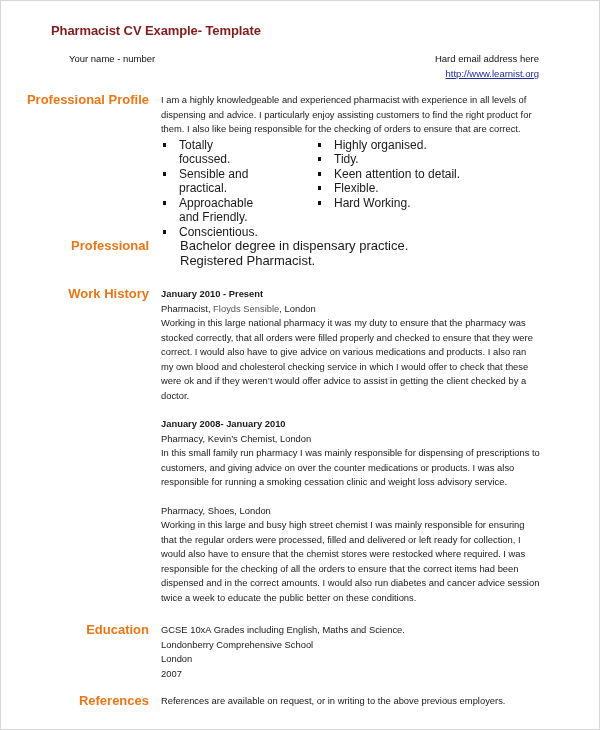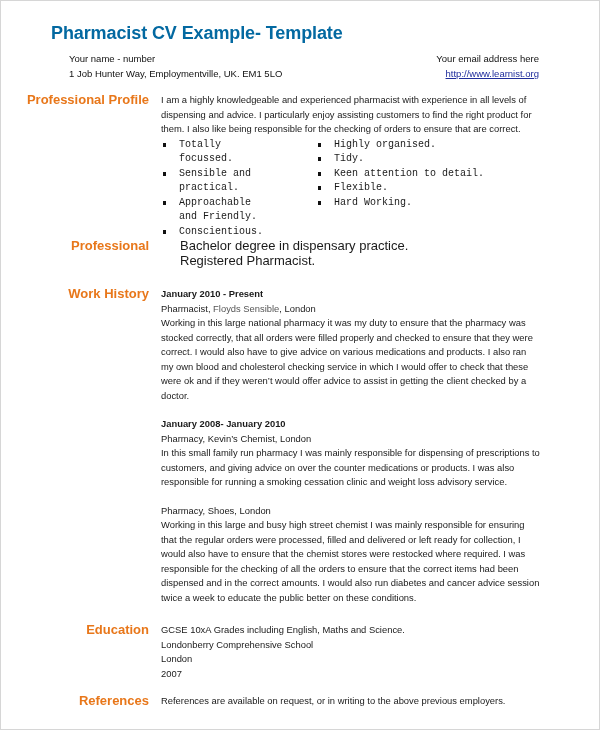--- a/index.html
+++ b/index.html
@@ -10,21 +10,21 @@
   }
   .page {
     position: relative;
     width: 598px; height: 728px;
     border: 1px solid #d6d6d6;
     background: #fff;
     box-sizing: content-box;
   }
   .title {
     position: absolute; left: 50px; top: 22px;
-    font-size: 18px; font-weight: bold; color: #0369a1;
+    font-size: 13px; font-weight: bold; color: #7f1d1d;
     letter-spacing: -0.1px;
   }
   .hdr-left {
     position: absolute; left: 68px; top: 50px;
     font-size: 9.5px; line-height: 15px; color: #111;
   }
   .hdr-right {
     position: absolute; right: 60px; top: 50px;
     font-size: 9.5px; line-height: 15px; text-align: right; color: #111;
   }
@@ -41,21 +41,21 @@
     font-size: 9.4px; line-height: 14.5px; color: #1a1a1a;
   }
   .content p { margin: 0; }
   .bullets {
     display: flex; margin-top: 1px;
   }
   .bullets ul {
     list-style: none; margin: 0; padding: 0;
   }
   .bullets li {
-    position: relative; padding-left: 18px; font-size: 10px; line-height: 14.5px; font-family: Liberation Mono, monospace;
+    position: relative; padding-left: 18px; font-size: 12px; line-height: 14.5px;
   }
   .bullets li::before {
     content: ""; position: absolute; left: 2px; top: 5px;
     width: 3px; height: 4px; background: #111;
   }
   .bullets ul.col1 { width: 155px; }
   .bullets ul.col1 li { width: 80px; }
   .qual { padding-left: 19px; font-size: 13px; }
   .job-date { font-weight: bold; }
   .employer-name { color: #555; }
@@ -63,25 +63,24 @@
 </style>
 </head>
 <body>
 
 <div class="page">
 
   <div class="title">Pharmacist CV Example- Template</div>
 
   <div class="hdr-left">
     <div>Your name - number</div>
-    <div>1 Job Hunter Way, Employmentville, UK. EM1 5LO</div>
   </div>
 
   <div class="hdr-right">
-    <div>Your email address here</div>
+    <div>Hard email address here</div>
     <a>http://www.learnist.org</a>
   </div>
 
   <div class="section" style="top:92px;">
     <div class="label">Professional Profile</div>
     <div class="content">
       <p>I am a highly knowledgeable and experienced pharmacist with experience in all levels of dispensing and advice. I particularly enjoy assisting customers to find the right product for them. I also like being responsible for the checking of orders to ensure that are correct.</p>
       <div class="bullets">
         <ul class="col1">
           <li>Totally focussed.</li>

